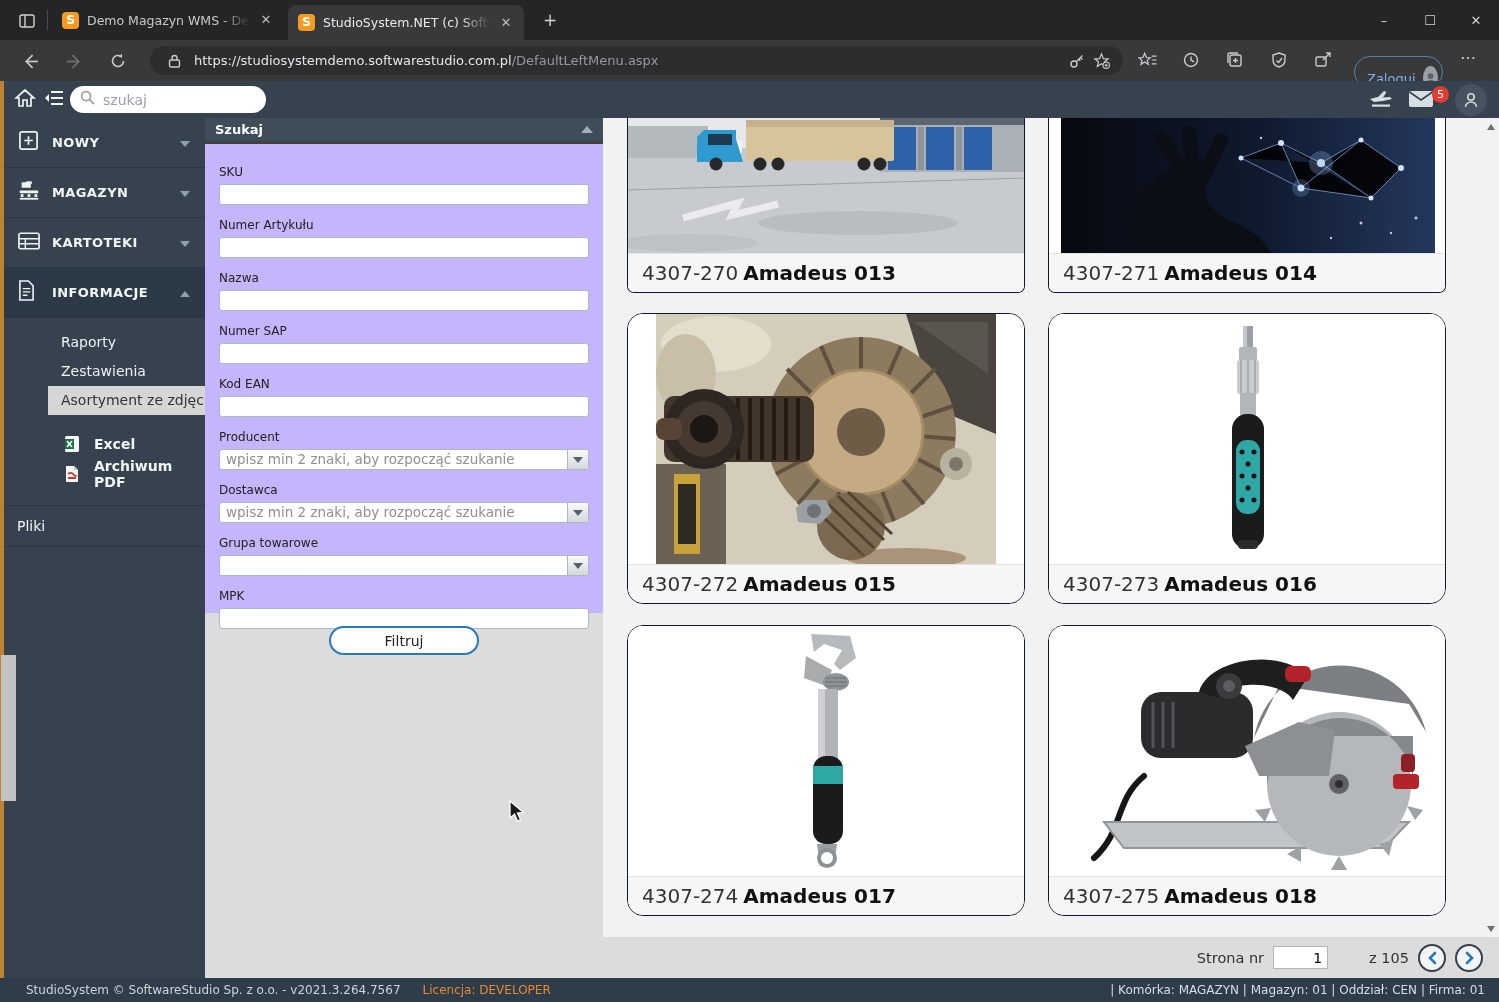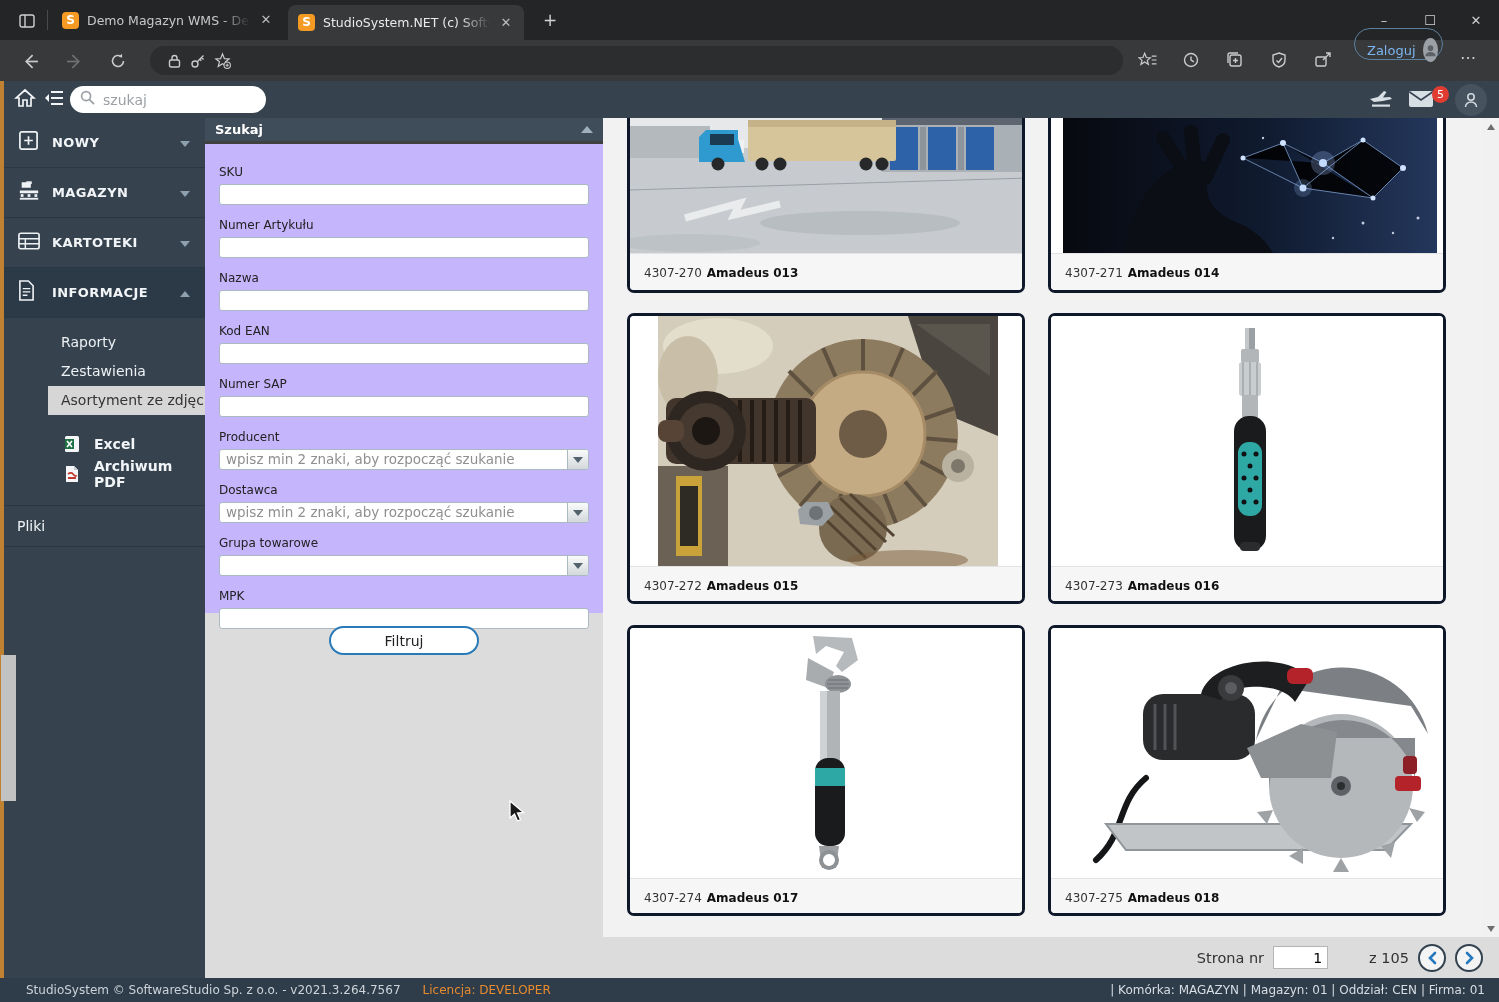--- a/index.html
+++ b/index.html
@@ -20,21 +20,21 @@
   .winbtn { width:46px; height:40px; color:#cfd1d3; font-size:13px; display:flex; align-items:center; justify-content:center; }
 
   #toolbar { position:absolute; left:0; top:40px; width:1499px; height:41px; background:#38393b; }
   .navbtn { position:absolute; top:48px; width:26px; height:26px; color:#c9cbcd; display:flex; align-items:center; justify-content:center; }
   #addressbar { position:absolute; left:150px; top:46px; width:973px; height:29px; border-radius:15px; background:#2c2d2f; display:flex; align-items:center; padding:0 10px 0 12px; }
   .url { font-size:13px; white-space:nowrap; overflow:hidden; margin-left:8px; flex:1; }
   .url .host { color:#e4e6e8; } .url .path { color:#97999c; }
   .addr-icon { width:24px; height:24px; display:flex; align-items:center; justify-content:center; color:#c9cbcd; flex:none; }
   .tool-icons { position:absolute; left:1134px; top:47px; display:flex; gap:18px; }
   .tool-icons .addr-icon{ width:26px; height:26px; }
-  #login-pill { position:absolute; left:1354px; top:28px; width:89px; height:32px; border:1px solid #5c7f9e; border-radius:16px; display:flex; align-items:center; gap:7px; padding:12px 4px 0 12px; }
+  #login-pill { position:absolute; left:1354px; top:56px; width:89px; height:32px; border:1px solid #5c7f9e; border-radius:16px; display:flex; align-items:center; gap:7px; padding:12px 4px 0 12px; }
   #login-pill .lbl { color:#7cb5f1; font-size:13px; }
   .avatar { width:24px; height:24px; border-radius:50%; background:#9aa0a6; display:flex; align-items:center; justify-content:center; }
   #menu-dots { position:absolute; left:1460px; top:48px; color:#cfd1d3; font-size:16px; letter-spacing:1px; }
 
   
   #orange-strip { position:absolute; left:0; top:81px; width:4px; height:921px; background:#c08232; }
   #app-header { position:absolute; left:4px; top:81px; width:1495px; height:37px; background:#36434f; }
   .hdr-icon { position:absolute; top:88px; color:#f2f5f7; }
   #search-pill { position:absolute; left:70px; top:86px; width:196px; height:27px; border-radius:14px; background:#fff; display:flex; align-items:center; padding:0 10px; gap:8px; }
   #search-pill input { border:none; outline:none; font-size:14px; color:#444; width:140px; font-family:inherit; background:transparent; }
@@ -69,24 +69,24 @@
   .combo { position:relative; width:370px; }
   .combo .tin { padding-right:26px; }
   .combo .tin::placeholder { color:#8f8f8f; font-size:13.5px; }
   .combo-btn { position:absolute; right:1px; top:1px; width:21px; height:19px; background:linear-gradient(#fafbfb,#d3d8db); border-left:1px solid #abb9c3; border-radius:0 2px 2px 0; display:flex; align-items:center; justify-content:center; }
   .combo-btn i { width:0; height:0; border-left:5px solid transparent; border-right:5px solid transparent; border-top:6px solid #53646f; }
   #form-footer { height:365px; padding-top:13px; text-align:center; }
   #filtruj-btn { width:150px; height:29px; border-radius:15px; background:#fff; border:2px solid #2b7ab8; font-size:14px; color:#222; font-family:inherit; }
 
   
   #content { position:absolute; left:603px; top:118px; width:879px; height:819px; background:#f2f2f2; }
-  .card { position:absolute; width:398px; background:#fdfdfd; border:3px solid #0f172a; border-radius:7px; overflow:hidden; }
+  .card { position:absolute; width:398px; background:#fdfdfd; border:1px solid #0f172a; border-radius:16px; overflow:hidden; }
   .card.cut { border-top:none; border-radius:0 0 7px 7px; }
   .card-img { background:#fff; } .card-img svg { display:block; }
-  .card-foot { height:39px; background:#f6f6f6; border-top:1px solid #e3e3e3; line-height:39px; padding-left:14px; font-size:12px; color:#333; }
+  .card-foot { height:39px; background:#f6f6f6; border-top:1px solid #e3e3e3; line-height:39px; padding-left:14px; font-size:20px; color:#333; }
   .card-foot b { color:#111; margin-left:5px; }
 
   
   #vscroll { position:absolute; left:1482px; top:118px; width:17px; height:819px; background:#f1f1f1; }
   #vscroll .arr { position:absolute; left:0; width:17px; height:17px; display:flex; align-items:center; justify-content:center; }
   #vscroll .tri-up { width:0;height:0;border-left:4px solid transparent;border-right:4px solid transparent;border-bottom:6px solid #6e6e6e; }
   #vscroll .tri-dn { width:0;height:0;border-left:4px solid transparent;border-right:4px solid transparent;border-top:6px solid #6e6e6e; }
   #vthumb { position:absolute; left:1px; top:655px; width:15px; height:146px; background:#c2c2c2; }
 
   
@@ -154,20 +154,21 @@
     </svg>
 </div>
 
 <div id="addressbar">
   <span class="addr-icon">
     <svg width="13" height="14" viewBox="0 0 12 14">
         <rect x="1" y="6" width="10" height="7" rx="1.5" fill="none" stroke="#c9cbcd" stroke-width="1.4"></rect>
         <path d="M3.5 6 V4 a2.5 2.5 0 0 1 5 0 V6" fill="none" stroke="#c9cbcd" stroke-width="1.4"></path>
       </svg>
   </span>
+  <span class="url"><span class="host">https://studiosystemdemo.softwarestudio.com.pl</span><span class="path">/DefaultLeftMenu.aspx</span></span>
   <span class="addr-icon">
     <svg width="16" height="16" viewBox="0 0 16 16">
         <circle cx="5" cy="11" r="3" fill="none" stroke="#c9cbcd" stroke-width="1.4"></circle>
         <path d="M7.5 8.5 L13.5 2.5 M11.5 4.5 L13.5 6.5 M9.8 6.2 L11.3 7.7" stroke="#c9cbcd" stroke-width="1.4" fill="none"></path>
       </svg>
   </span>
   <span class="addr-icon">
     <svg width="17" height="17" viewBox="0 0 18 18">
         <path d="M9 2 L11 7 L16 7.3 L12.2 10.4 L13.5 15.3 L9 12.5 L4.5 15.3 L5.8 10.4 L2 7.3 L7 7 Z" fill="none" stroke="#c9cbcd" stroke-width="1.3"></path>
         <circle cx="14" cy="14" r="3.4" fill="#38393b" stroke="#c9cbcd" stroke-width="1.1"></circle>
@@ -371,25 +372,25 @@
     </div>
     <div class="field">
       <label>Numer Artykułu</label>
       <input class="tin" type="text" value="" style="">
     </div>
     <div class="field">
       <label>Nazwa</label>
       <input class="tin" type="text" value="" style="">
     </div>
     <div class="field">
+      <label>Numer SAP</label>
+      <input class="tin" type="text" value="" style="">
+    </div>
+    <div class="field">
       <label>Kod EAN</label>
-      <input class="tin" type="text" value="" style="">
-    </div>
-    <div class="field">
-      <label>Numer SAP</label>
       <input class="tin" type="text" value="" style="">
     </div>
     <div class="field">
       <label>Producent</label>
       <div class="combo">
         <input class="tin" type="text" placeholder="wpisz min 2 znaki, aby rozpocząć szukanie" style="">
         <span class="combo-btn">
             <i></i>
           </span>
       </div>

